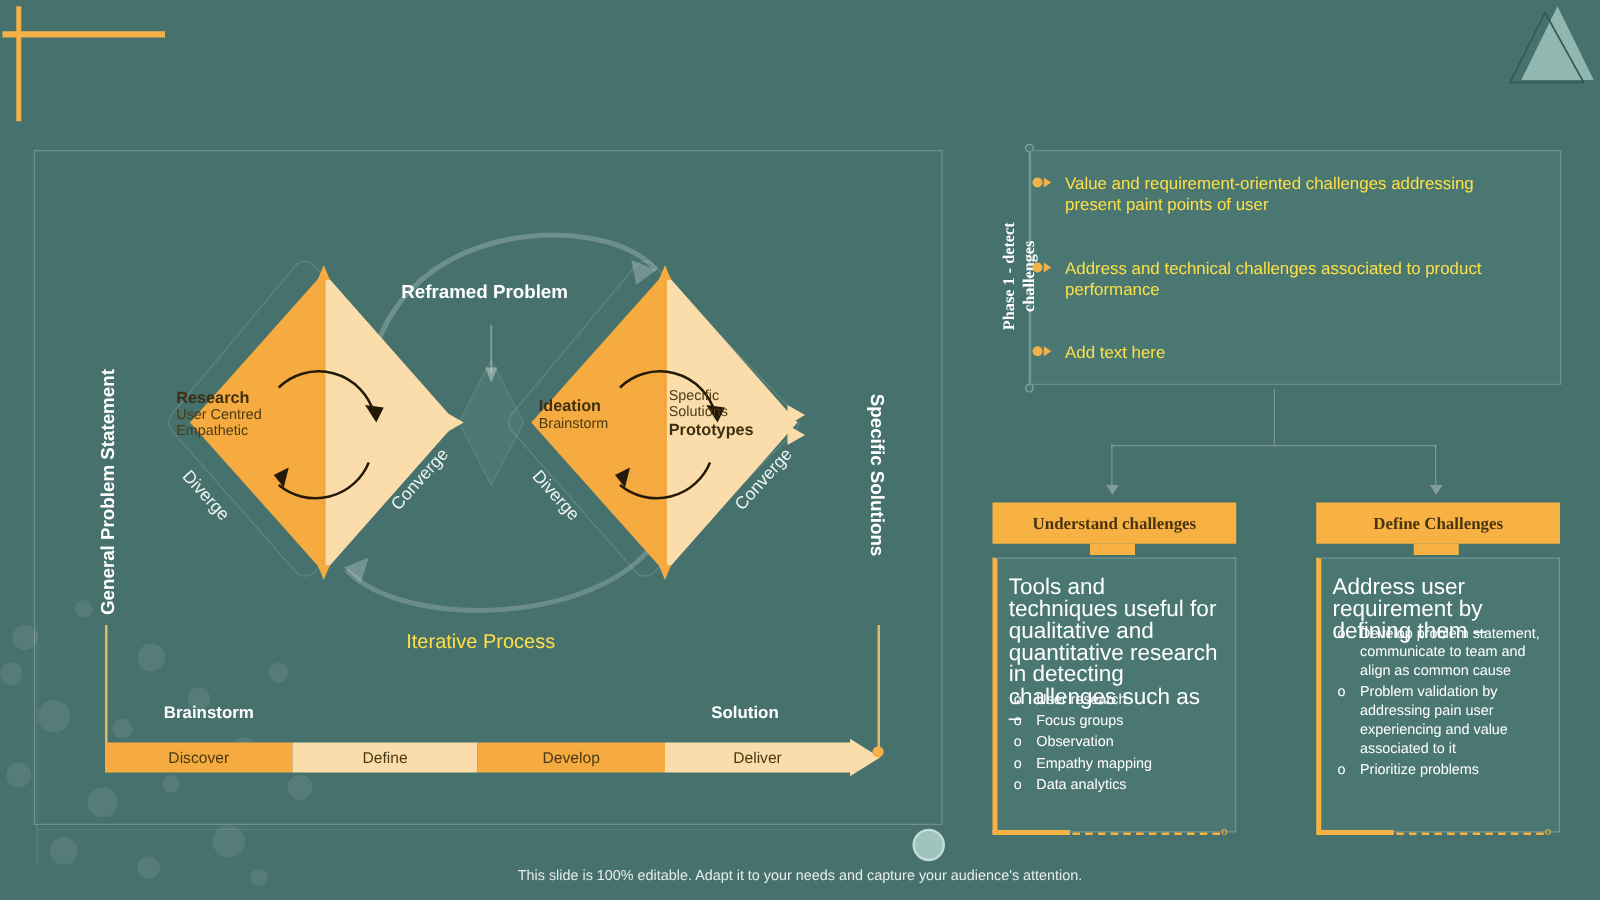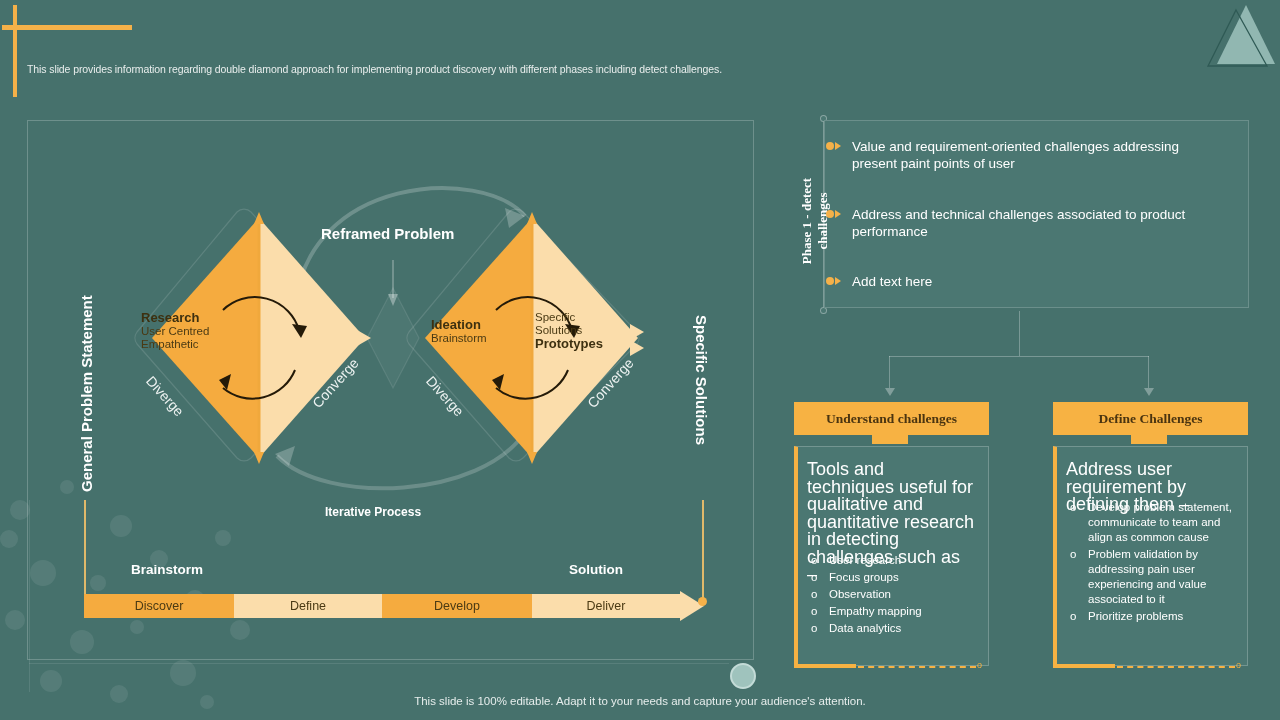--- a/index.html
+++ b/index.html
@@ -54,21 +54,21 @@
   .dm-label b { font-size:13px; color:#3d3010; }
 
   .slope-label {
     position:absolute; color:#eef3f2; font-size:14px; white-space:nowrap;
   }
 
   .reframed {
     position:absolute; color:#ffffff; font-weight:bold; font-size:15px;
   }
   .iterative {
-    position:absolute; color:#ffffff; font-weight:bold; font-size:12px;
+    position:absolute; color:#fde047; font-weight:normal; font-size:16px;
   }
 
   
   .proc-seg {
     position:absolute; height:24px; text-align:center;
     font-size:12.5px; color:#4a3a14; line-height:24px;
   }
   .proc-dark { background:#f5ab3f; }
   .proc-light { background:#fbddab; }
   .proc-arrow {
@@ -90,21 +90,21 @@
     text-align:center;
   }
   .phase-rail { position:absolute; left:823px; top:118px; width:1px; height:192px; background:rgba(255,255,255,.30); }
   .phase-rail-cap { position:absolute; width:7px; height:7px; border-radius:50%; border:1px solid rgba(255,255,255,.35); background:#4b7772; }
 
   .bullet-row { position:absolute; }
   .bullet-mark { position:absolute; left:0; top:3px; width:18px; height:10px; }
   .bullet-dot { position:absolute; left:0; top:1px; width:8px; height:8px; border-radius:50%; background:#f5b149; }
   .bullet-tri { position:absolute; left:9px; top:1px; width:0; height:0;
      border-top:4px solid transparent; border-bottom:4px solid transparent; border-left:6px solid #f5b149; }
-  .bullet-text { position:absolute; left:26px; top:0; color:#ffffff; font-size:13.5px; line-height:17px; }
+  .bullet-text { position:absolute; left:26px; top:0; color:#fde047; font-size:13.5px; line-height:17px; }
 
   
   .conn { position:absolute; background:rgba(255,255,255,.28); }
   .conn-arrow {
     position:absolute; width:0; height:0;
     border-left:5px solid transparent; border-right:5px solid transparent;
     border-top:8px solid rgba(255,255,255,.32);
   }
 
   
@@ -158,21 +158,20 @@
   <div class="bg-circle-line" style="left:29px; top:663px; width:700px; height:0; border-left:none; border-top:1px solid rgba(255,255,255,.10);"></div>
 
   <svg class="tri-dec" style="left:1205px; top:2px;" width="72" height="66" viewBox="0 0 72 66">
     <polygon points="41,3 70,62 12,62" fill="#9fc3bd" opacity=".85"></polygon>
     <polygon points="31,8 62,64 3,64" fill="none" stroke="#2f5a55" stroke-width="1.3"></polygon>
   </svg>
 
   <div class="acc-vline"></div>
   <div class="acc-hline"></div>
 
-  <div class="subtitle">This slide provides information regarding double diamond approach for implementing product discovery with different phases including detect challenges.</div>
 
   <div class="panel-left"></div>
 
   <div class="vlabel" style="left:78px; top:492px; font-size:15px; transform: rotate(-90deg);">General Problem Statement</div>
   <div class="vline-gold" style="left:84px; top:500px; height:100px; background:#e0b96a;"></div>
 
   <div class="vlabel" style="left:710px; top:315px; font-size:15px; transform: rotate(90deg);">Specific Solutions</div>
   <div class="vline-gold" style="left:702px; top:500px; height:100px; background:#e0b96a;"></div>
 
   <svg style="position:absolute; left:27px; top:120px;" width="727" height="420" viewBox="0 0 727 420">

